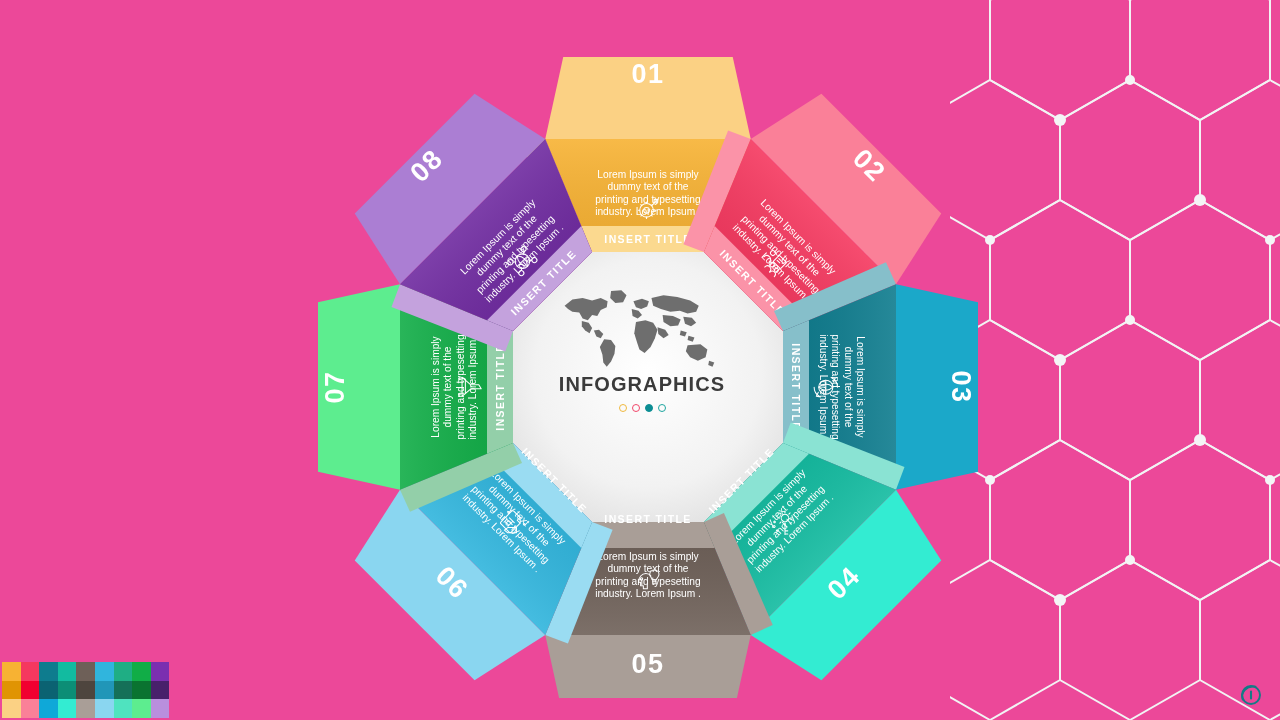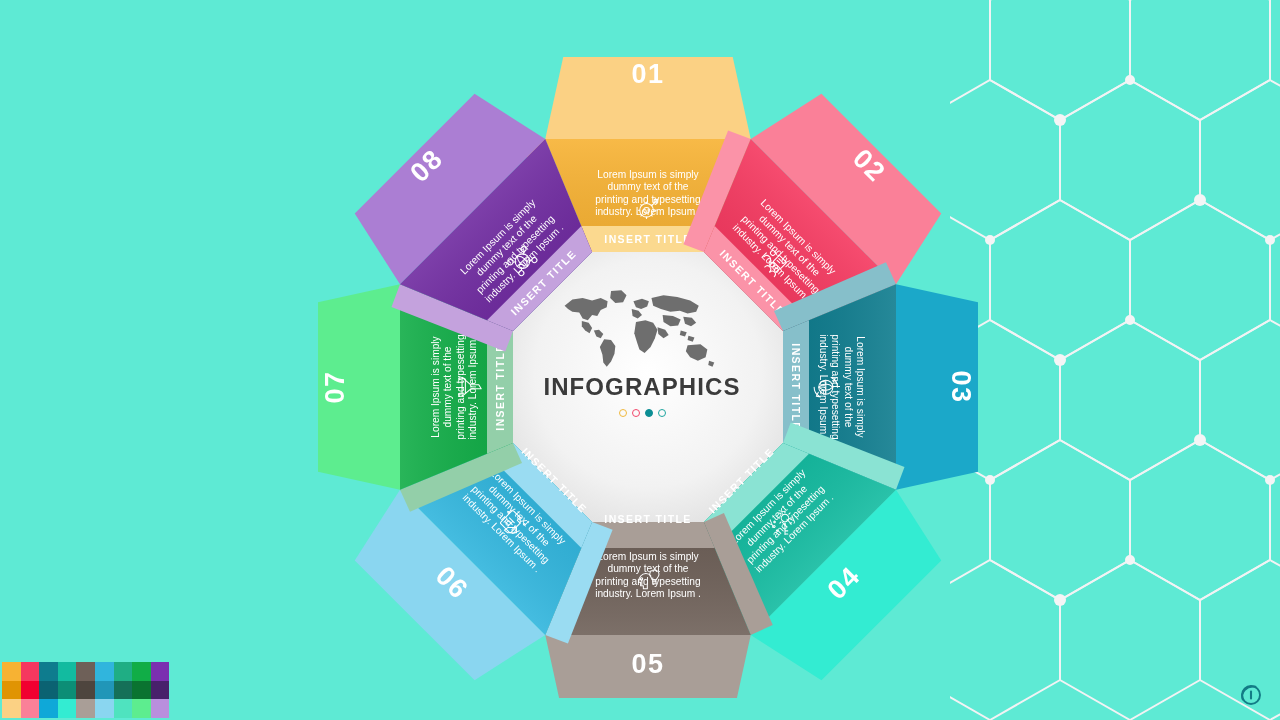--- a/index.html
+++ b/index.html
@@ -5,21 +5,21 @@
   * { box-sizing: border-box; margin: 0; padding: 0; }
   html, body {
     width: 1280px; height: 720px;
     overflow: hidden;
     font-family: "Liberation Sans", sans-serif;
     background: #ffffff;
   }
   #stage {
     position: relative;
     width: 1280px; height: 720px;
-    background: #5eead4;
+    background: #ec4899;
   }
   
   #bg-pattern {
     position: absolute;
     top: 0; right: 0;
     width: 330px; height: 720px;
     opacity: 1;
     pointer-events: none;
   }
   #wheel {
@@ -33,21 +33,21 @@
     left: 520px; top: 285px;
     width: 244px; height: 150px;
     display: flex;
     flex-direction: column;
     align-items: center;
     justify-content: flex-start;
     pointer-events: none;
   }
   #world-map { width: 178px; height: 86px; display:block; }
   #center-title {
-    font-size: 24px;
+    font-size: 20px;
     font-weight: bold;
     letter-spacing: 1.1px;
     color: #3b3b3b;
     margin-top: 2px;
   }
   #center-dots {
     display: flex;
     gap: 5px;
     margin-top: 8px;
   }

